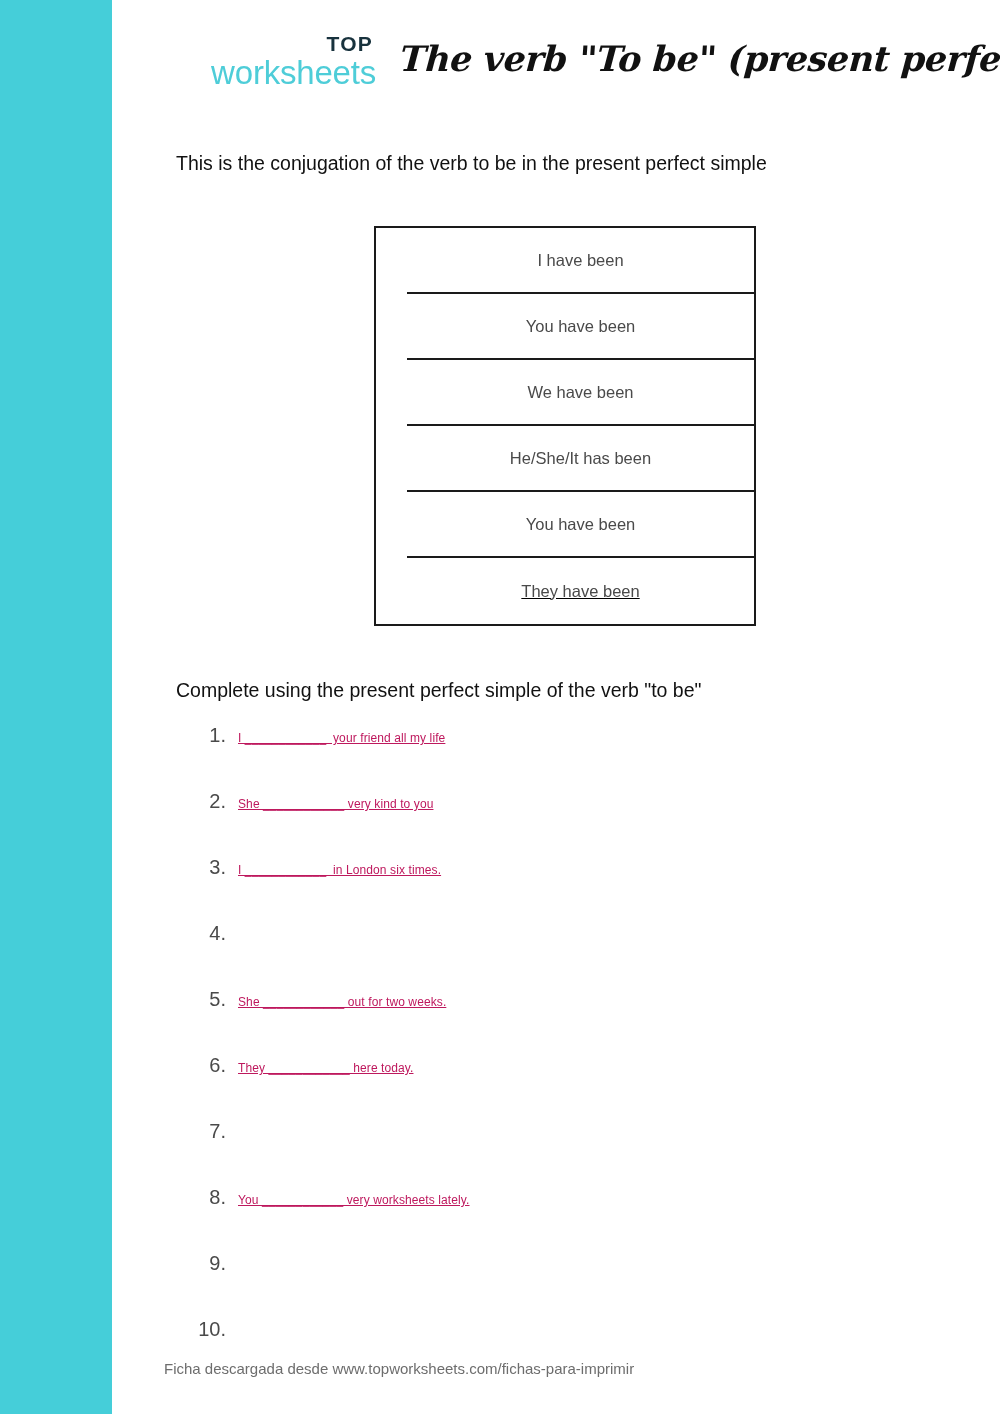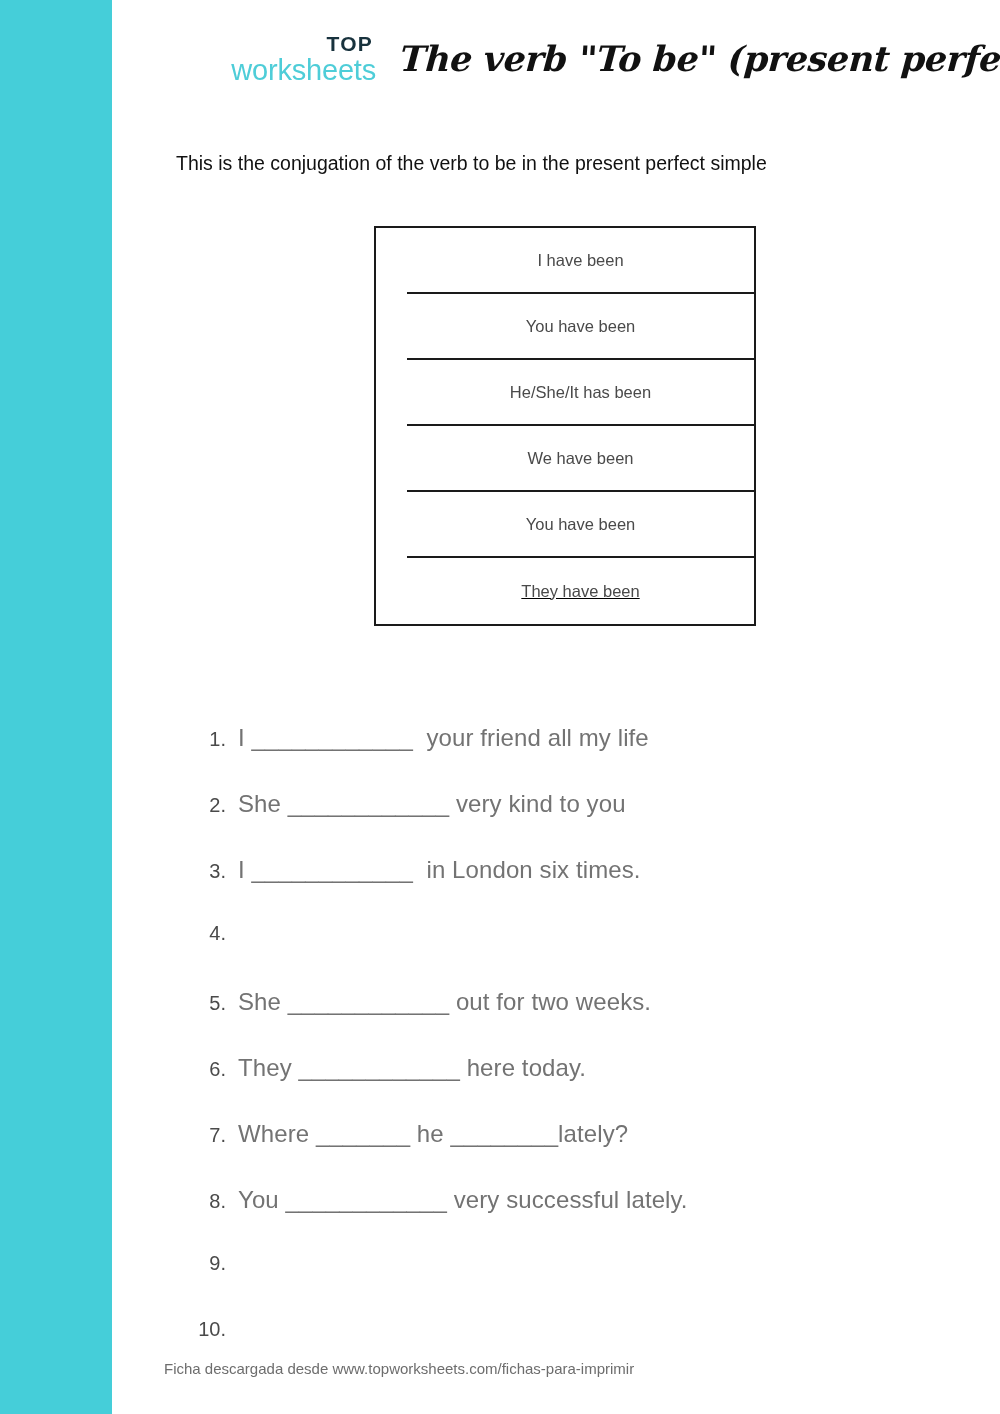--- a/index.html
+++ b/index.html
@@ -56,21 +56,21 @@
     font-family: "Liberation Sans", sans-serif;
     font-size: 21px;
     font-weight: 700;
     letter-spacing: 1.2px;
     color: #18323d;
     padding-right: 3px;
   }
   .logo-worksheets {
     display: block;
     font-family: "Liberation Sans", sans-serif;
-    font-size: 29px;
+    font-size: 33px;
     font-weight: 400;
     letter-spacing: -0.2px;
     color: #4ecdd8;
     margin-top: 2px;
   }
   .title {
     position: absolute;
     left: 252px;
     top: 38px;
     width: 620px;
@@ -155,24 +155,25 @@
     flex: 0 0 62px;
     text-align: right;
     padding-right: 12px;
     box-sizing: border-box;
     font-family: "Liberation Sans", sans-serif;
     font-size: 20px;
     color: #4a4a4a;
   }
   .ex-text {
     font-family: "Liberation Sans", sans-serif;
-    font-size: 24px;
-    color: #737373;
+    font-size: 12px;
+    color: #be185d;
     white-space: pre;
     letter-spacing: 0.1px;
+    text-decoration: underline;
   }
 
   
   .footer {
     position: absolute;
     left: 16px;
     top: 1360px;
     font-family: "Liberation Sans", sans-serif;
     font-size: 15px;
     color: #6d6d6d;
@@ -197,33 +198,34 @@
   <div class="instruction instruction-1">This is the conjugation of the verb to be in the present perfect simple</div>
 
   <div class="conj-table">
     <div class="conj-row">
       <span class="conj-cell">I have been</span>
     </div>
     <div class="conj-row">
       <span class="conj-cell">You have been</span>
     </div>
     <div class="conj-row">
+      <span class="conj-cell">We have been</span>
+    </div>
+    <div class="conj-row">
       <span class="conj-cell">He/She/It has been</span>
     </div>
     <div class="conj-row">
-      <span class="conj-cell">We have been</span>
-    </div>
-    <div class="conj-row">
       <span class="conj-cell">You have been</span>
     </div>
     <div class="conj-row">
       <span class="conj-cell">They have been</span>
     </div>
   </div>
 
+  <div class="instruction instruction-2">Complete using the present perfect simple of the verb "to be"</div>
 
   <div class="exercises">
     <div class="ex-item">
       <span class="ex-num">1.</span>
       <span class="ex-text">I ____________  your friend all my life</span>
     </div>
     <div class="ex-item">
       <span class="ex-num">2.</span>
       <span class="ex-text">She ____________ very kind to you</span>
     </div>
@@ -237,25 +239,24 @@
     <div class="ex-item">
       <span class="ex-num">5.</span>
       <span class="ex-text">She ____________ out for two weeks.</span>
     </div>
     <div class="ex-item">
       <span class="ex-num">6.</span>
       <span class="ex-text">They ____________ here today.</span>
     </div>
     <div class="ex-item">
       <span class="ex-num">7.</span>
-      <span class="ex-text">Where _______ he ________lately?</span>
     </div>
     <div class="ex-item">
       <span class="ex-num">8.</span>
-      <span class="ex-text">You ____________ very successful lately.</span>
+      <span class="ex-text">You ____________ very worksheets lately.</span>
     </div>
     <div class="ex-item">
       <span class="ex-num">9.</span>
     </div>
     <div class="ex-item">
       <span class="ex-num">10.</span>
     </div>
   </div>
 
   <div class="footer">Ficha descargada desde www.topworksheets.com/fichas-para-imprimir</div>

